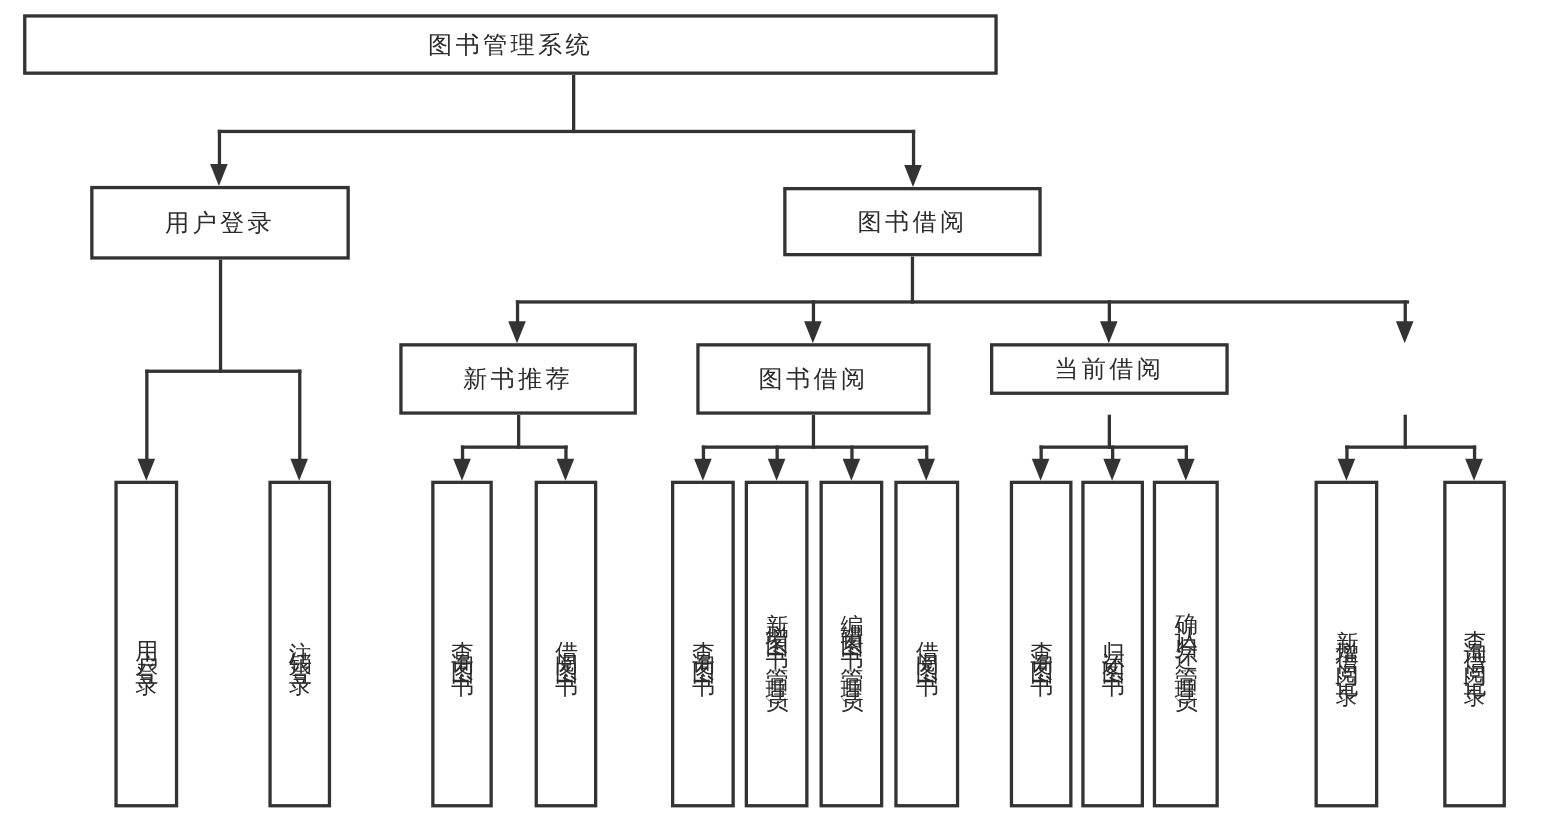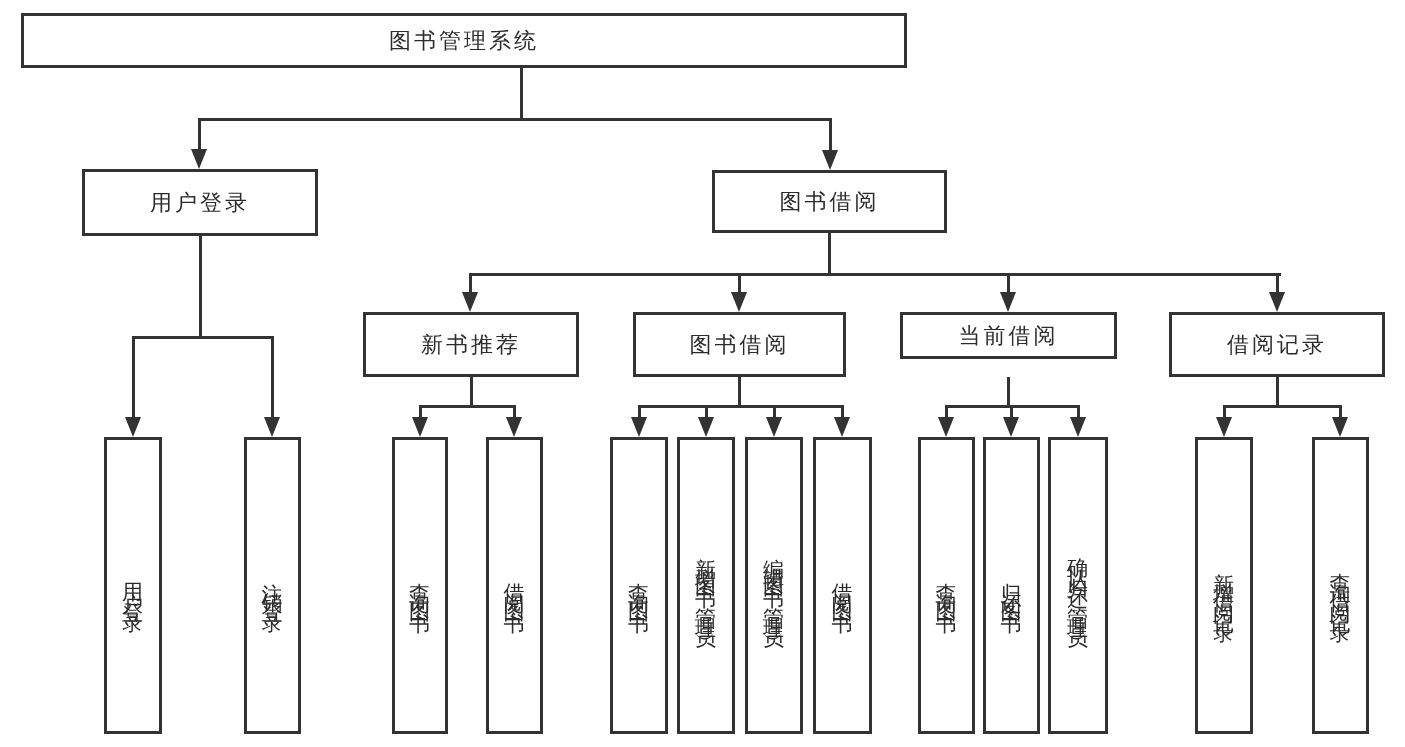--- a/index.html
+++ b/index.html
@@ -142,23 +142,20 @@
 
   <div class="hbox" style="left:363px; top:312px; width:216px; height:65px;">
     <span>新书推荐</span>
   </div>
   <div class="hbox" style="left:633px; top:312px; width:213px; height:65px;">
     <span>图书借阅</span>
   </div>
   <div class="hbox" style="left:900px; top:312px; width:217px; height:47px;">
     <span>当前借阅</span>
   </div>
-  <div class="hbox" style="left:1169px; top:312px; width:216px; height:65px;">
-    <span>借阅记录</span>
-  </div>
 
   <div class="vbox" style="left:104px; top:437px; width:58px; height:297px;">
     <span>用户登录</span>
   </div>
   <div class="vbox" style="left:244px; top:437px; width:57px; height:297px;">
     <span>注销登录</span>
   </div>
 
   <div class="vbox" style="left:392px; top:437px; width:56px; height:297px;">
     <span>查询图书</span>

